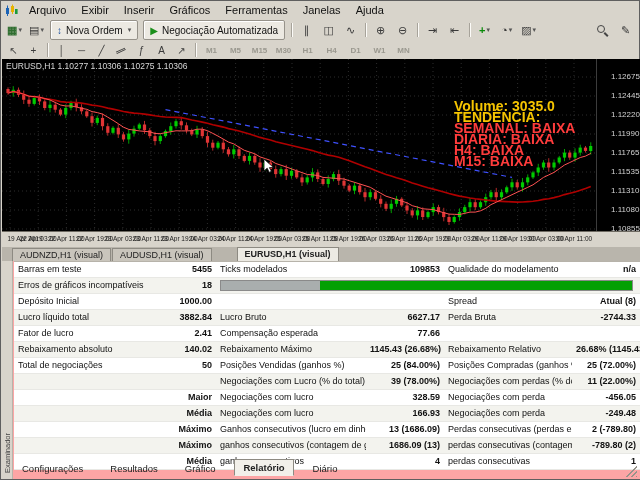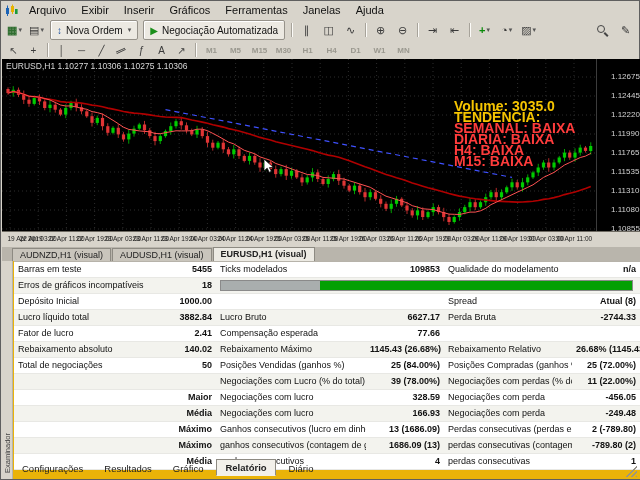--- a/index.html
+++ b/index.html
@@ -53,40 +53,40 @@
     border-top:1px solid #6e6a62;box-sizing:border-box;}
   .dlabel{position:absolute;top:3px;width:42px;font-size:6.5px;color:#1a1a1a;
     text-align:center;white-space:nowrap;overflow:hidden;}
   .cursor{position:absolute;left:262px;top:100px;z-index:7;}
 
   
   .ctabbar{position:absolute;top:246px;left:1px;width:638px;height:14px;background:#b9b5ac;
     display:flex;align-items:flex-end;padding-left:10px;gap:1px;box-sizing:border-box;}
   .ctab{height:12px;line-height:12px;padding:0 7px;font-size:9px;background:#c9c5bc;
     border:1px solid #8d8a82;border-bottom:none;color:#222;white-space:nowrap;}
-  .ctab.active{background:#eceae3;font-weight:bold;height:13px;}
+  .ctab.active{background:#eceae3;font-weight:bold;height:13px;margin-left:24px;}
 
   
-  .tester{position:absolute;top:260px;left:1px;width:638px;height:218px;background:#eab308;}
+  .tester{position:absolute;top:260px;left:1px;width:638px;height:218px;background:#fca5a5;}
   .vstrip{position:absolute;left:0;top:0;width:11px;height:100%;background:#d8d4cb;
     border-right:1px solid #b7b3aa;display:flex;align-items:flex-end;justify-content:center;
     padding-bottom:6px;box-sizing:border-box;}
   .vlabel{writing-mode:vertical-rl;transform:rotate(180deg);font-size:7.5px;color:#444;}
   .report{position:absolute;left:12px;top:0;right:0;background:#fff;border-top:1px solid #b7b3aa;}
   .trow{display:grid;grid-template-columns:130px 72px 150px 78px 128px 1fr;height:15px;
     line-height:15px;border-bottom:1px solid #e8e8e4;font-size:9px;background:#fff;}
   .trow.alt{background:#f3f3ee;}
   .tc{padding:0 4px;white-space:nowrap;overflow:hidden;color:#111;}
   .tv{text-align:right;font-weight:bold;}
   .pbar-cell{grid-column:3/7;display:flex;align-items:center;}
   .pbar{display:flex;height:11px;width:100%;margin-right:3px;border:1px solid #8a8a8a;box-sizing:border-box;}
   .pseg{height:100%;}
 
   
-  .ttabbar{position:absolute;left:12px;bottom:3px;height:17px;display:flex;align-items:flex-end;gap:5px;}
+  .ttabbar{position:absolute;left:12px;bottom:3px;height:17px;display:flex;align-items:flex-end;gap:11px;}
   .ttab{height:14px;line-height:14px;padding:0 8px;font-size:9.5px;color:#222;white-space:nowrap;}
   .ttab.active{background:#f2f0ea;border:1px solid #8d8a82;border-bottom:1px solid #f2f0ea;
     font-weight:bold;height:15px;line-height:15px;}
 
   .grip{position:absolute;right:2px;bottom:2px;width:12px;height:12px;
     background:repeating-linear-gradient(135deg,transparent 0 2px,#97938a 2px 3.5px);
     clip-path:polygon(100% 0,100% 100%,0 100%);}
 </style>
 </head>
 <body>

